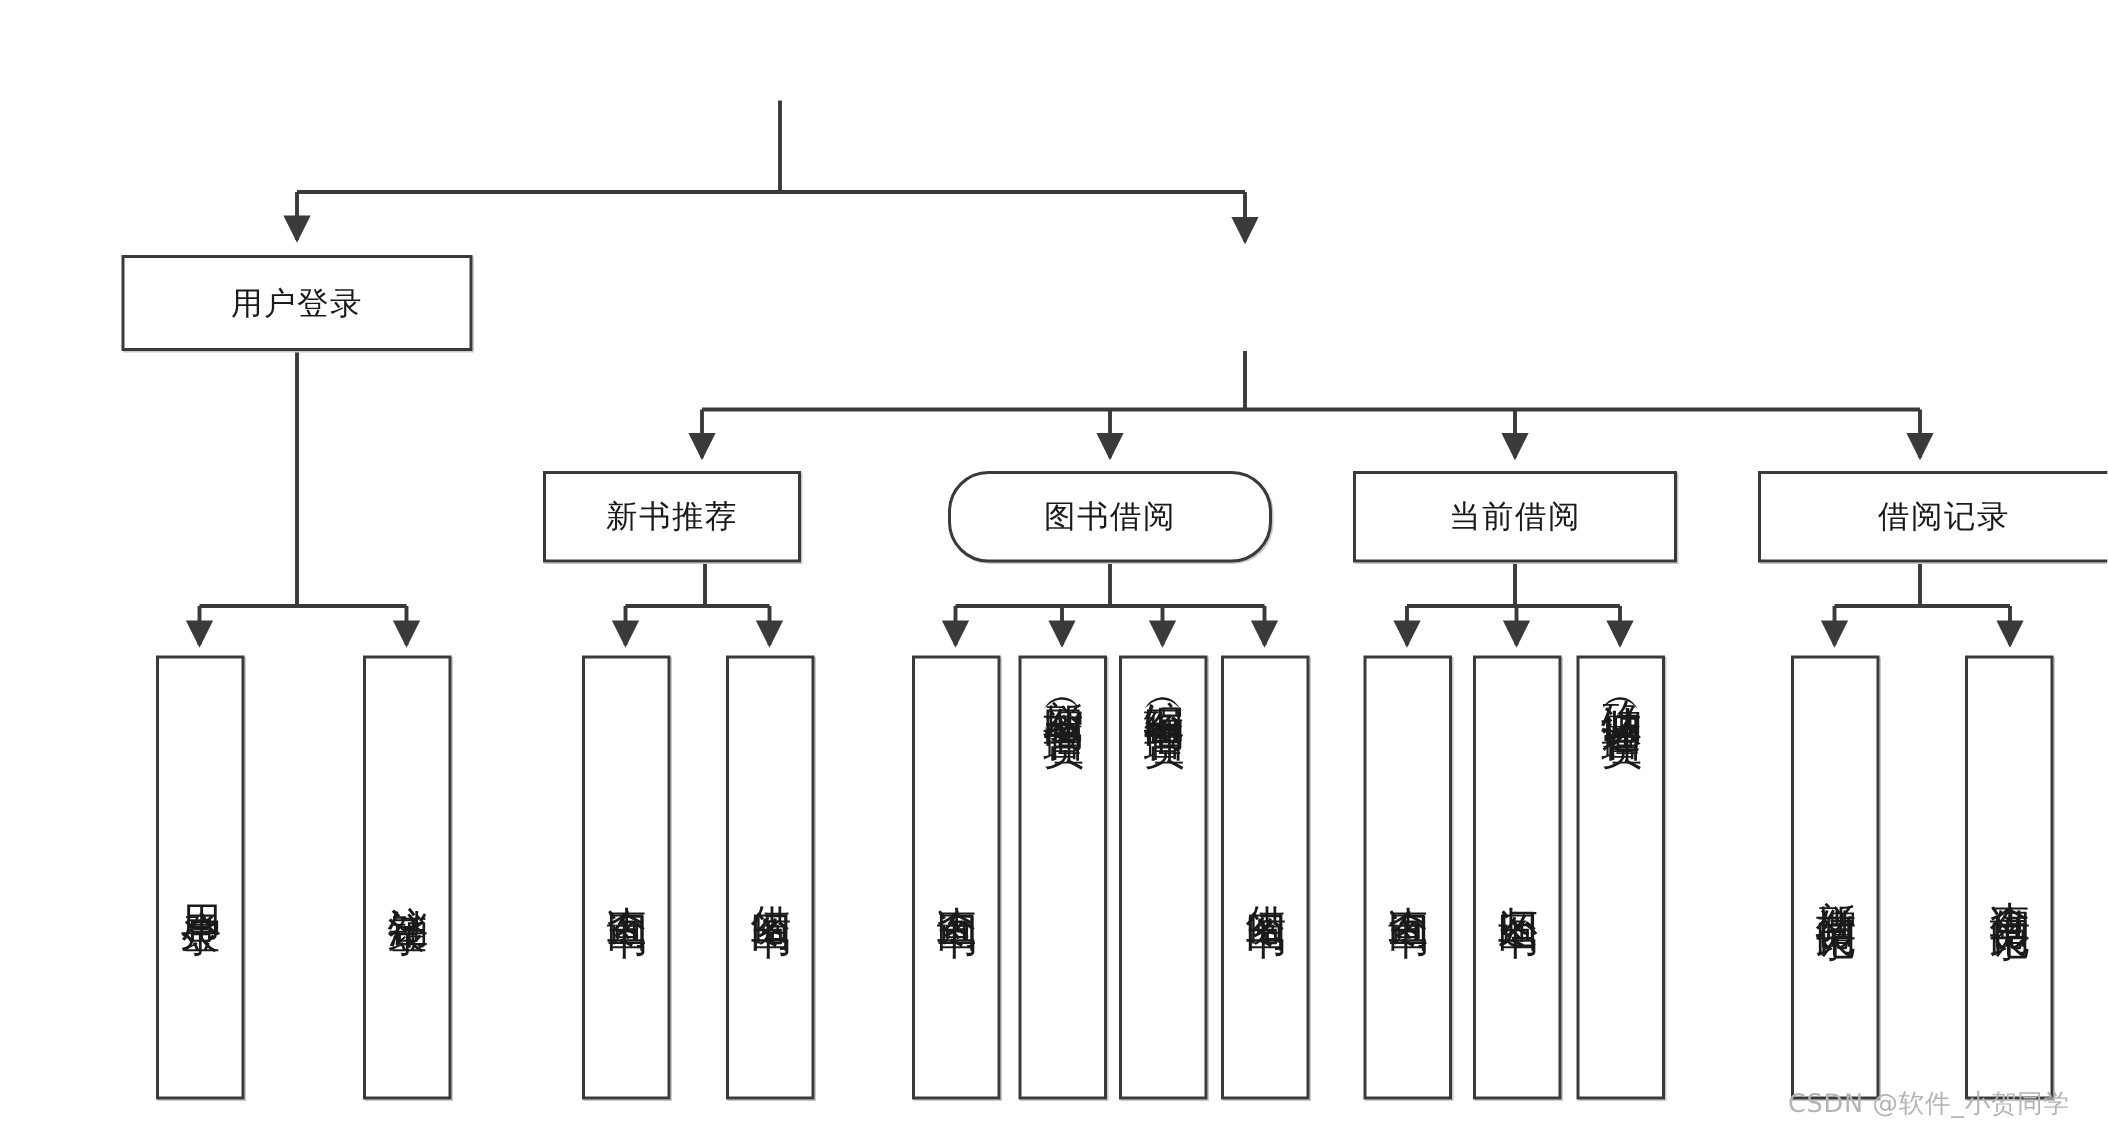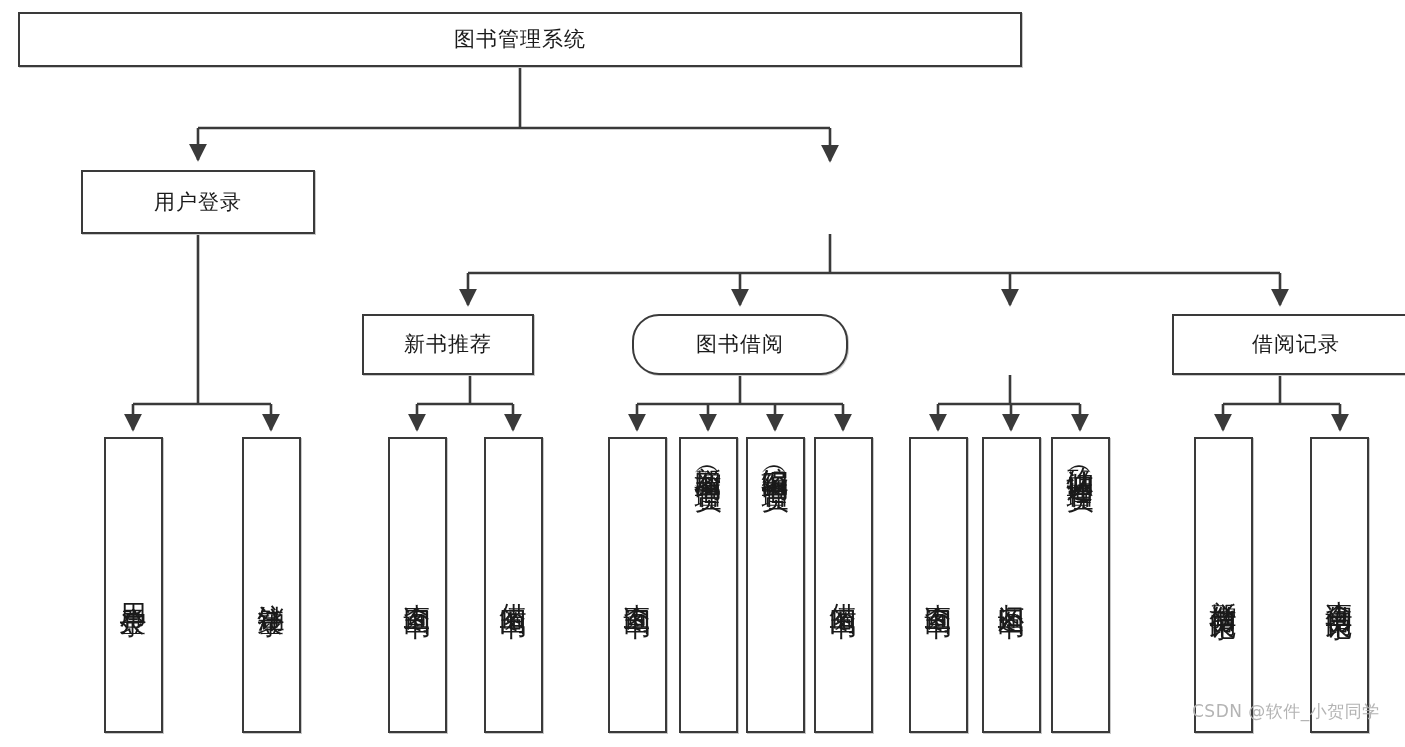--- a/index.html
+++ b/index.html
@@ -122,33 +122,33 @@
       <path d="M 1011 404 L 1011 430" marker-end="url(#arrow)"></path>
       <path d="M 1080 404 L 1080 430" marker-end="url(#arrow)"></path>
 
       <path d="M 1280 375 L 1280 404"></path>
       <path d="M 1223 404 L 1340 404"></path>
       <path d="M 1223 404 L 1223 430" marker-end="url(#arrow)"></path>
       <path d="M 1340 404 L 1340 430" marker-end="url(#arrow)"></path>
     </g>
   </svg>
 
-  <div class="node horiz" style="left:18px; top:12px; width:1004px; height:55px;">
-    <span class="label">图书管理系统</span>
-  </div>
 
   <div class="node horiz" style="left:81px; top:170px; width:234px; height:64px;">
     <span class="label">用户登录</span>
   </div>
 
   <div class="node horiz" style="left:362px; top:314px; width:172px; height:61px;">
     <span class="label">新书推荐</span>
   </div>
   <div class="node horiz" style="left:632px; top:314px; width:216px; height:61px;border-radius:27px;">
     <span class="label">图书借阅</span>
+  </div>
+  <div class="node horiz" style="left:902px; top:314px; width:216px; height:61px;">
+    <span class="label">当前借阅</span>
   </div>
   <div class="node horiz" style="left:1172px; top:314px; width:248px; height:61px;">
     <span class="label">借阅记录</span>
   </div>
 
   <div class="node vert center" style="left:104px; top:437px; width:59px; height:296px;">
     <span class="label">用户登录</span>
   </div>
   <div class="node vert center" style="left:242px; top:437px; width:59px; height:296px;">
     <span class="label">注销登录</span>
@@ -184,15 +184,15 @@
     <span class="label">确认归还（管理员）</span>
   </div>
 
   <div class="node vert center" style="left:1194px; top:437px; width:59px; height:296px;">
     <span class="label">新增借阅记录</span>
   </div>
   <div class="node vert center" style="left:1310px; top:437px; width:59px; height:296px;">
     <span class="label">查询借阅记录</span>
   </div>
 
-  <div class="watermark" style="left:1192px; top:700px;">CSDN @软件_小贺同学</div>
+  <div class="watermark" style="left:1192px; top:724px;">CSDN @软件_小贺同学</div>
 
 </div>
 
 </body></html>

